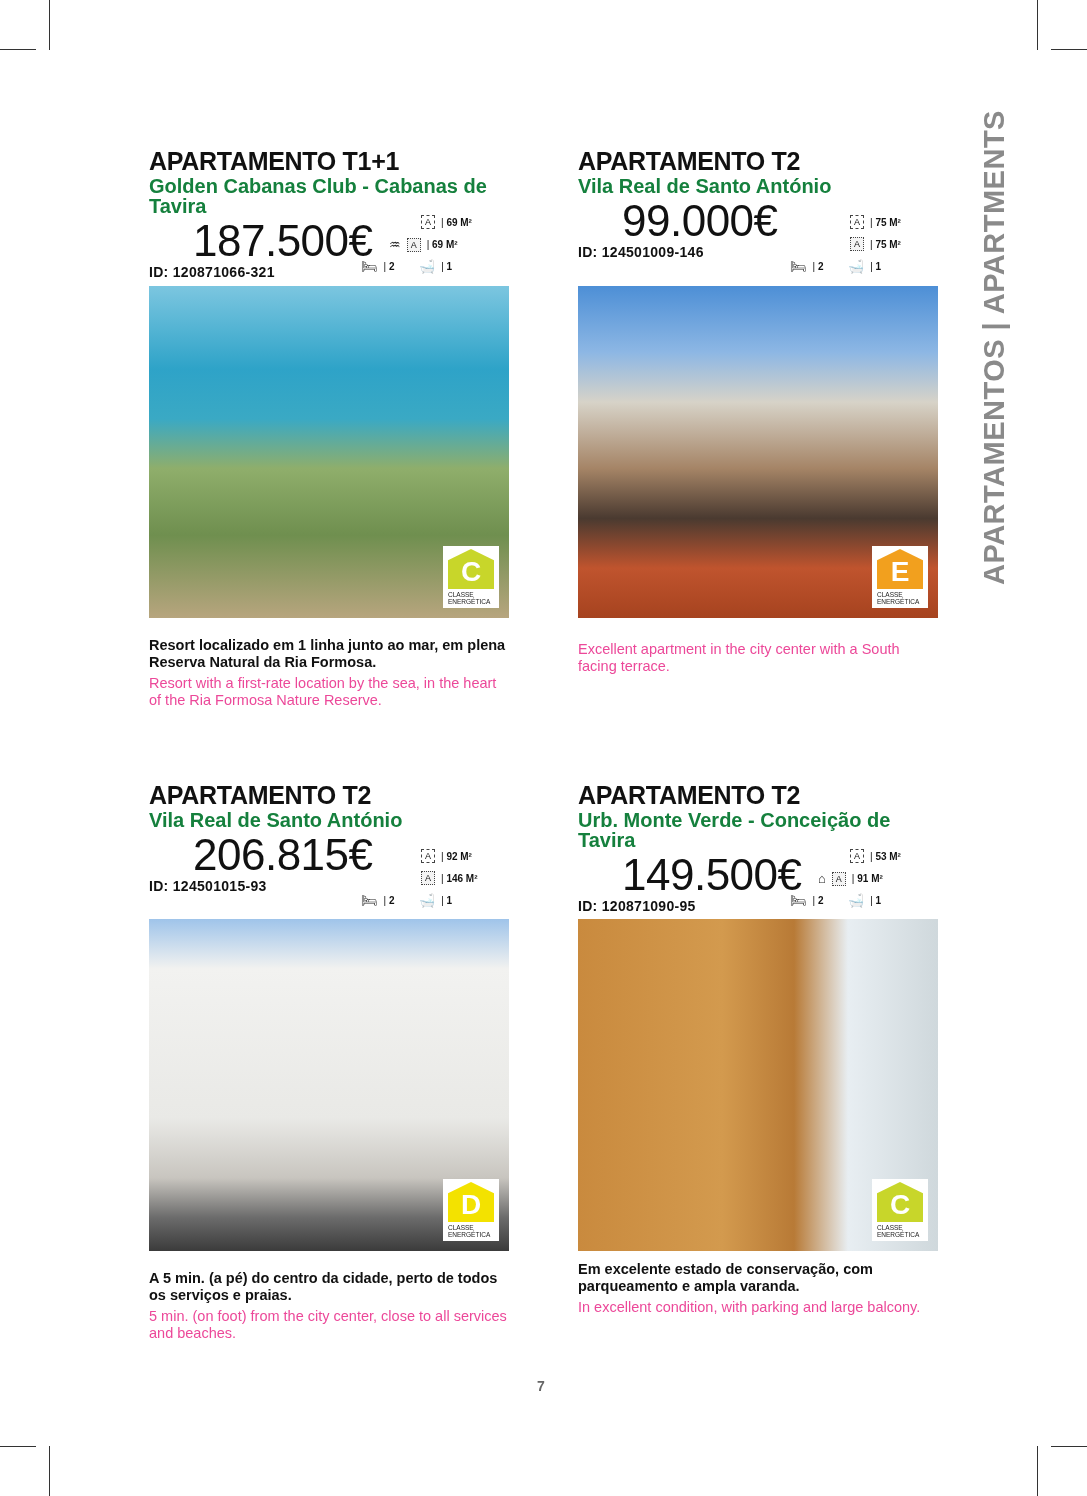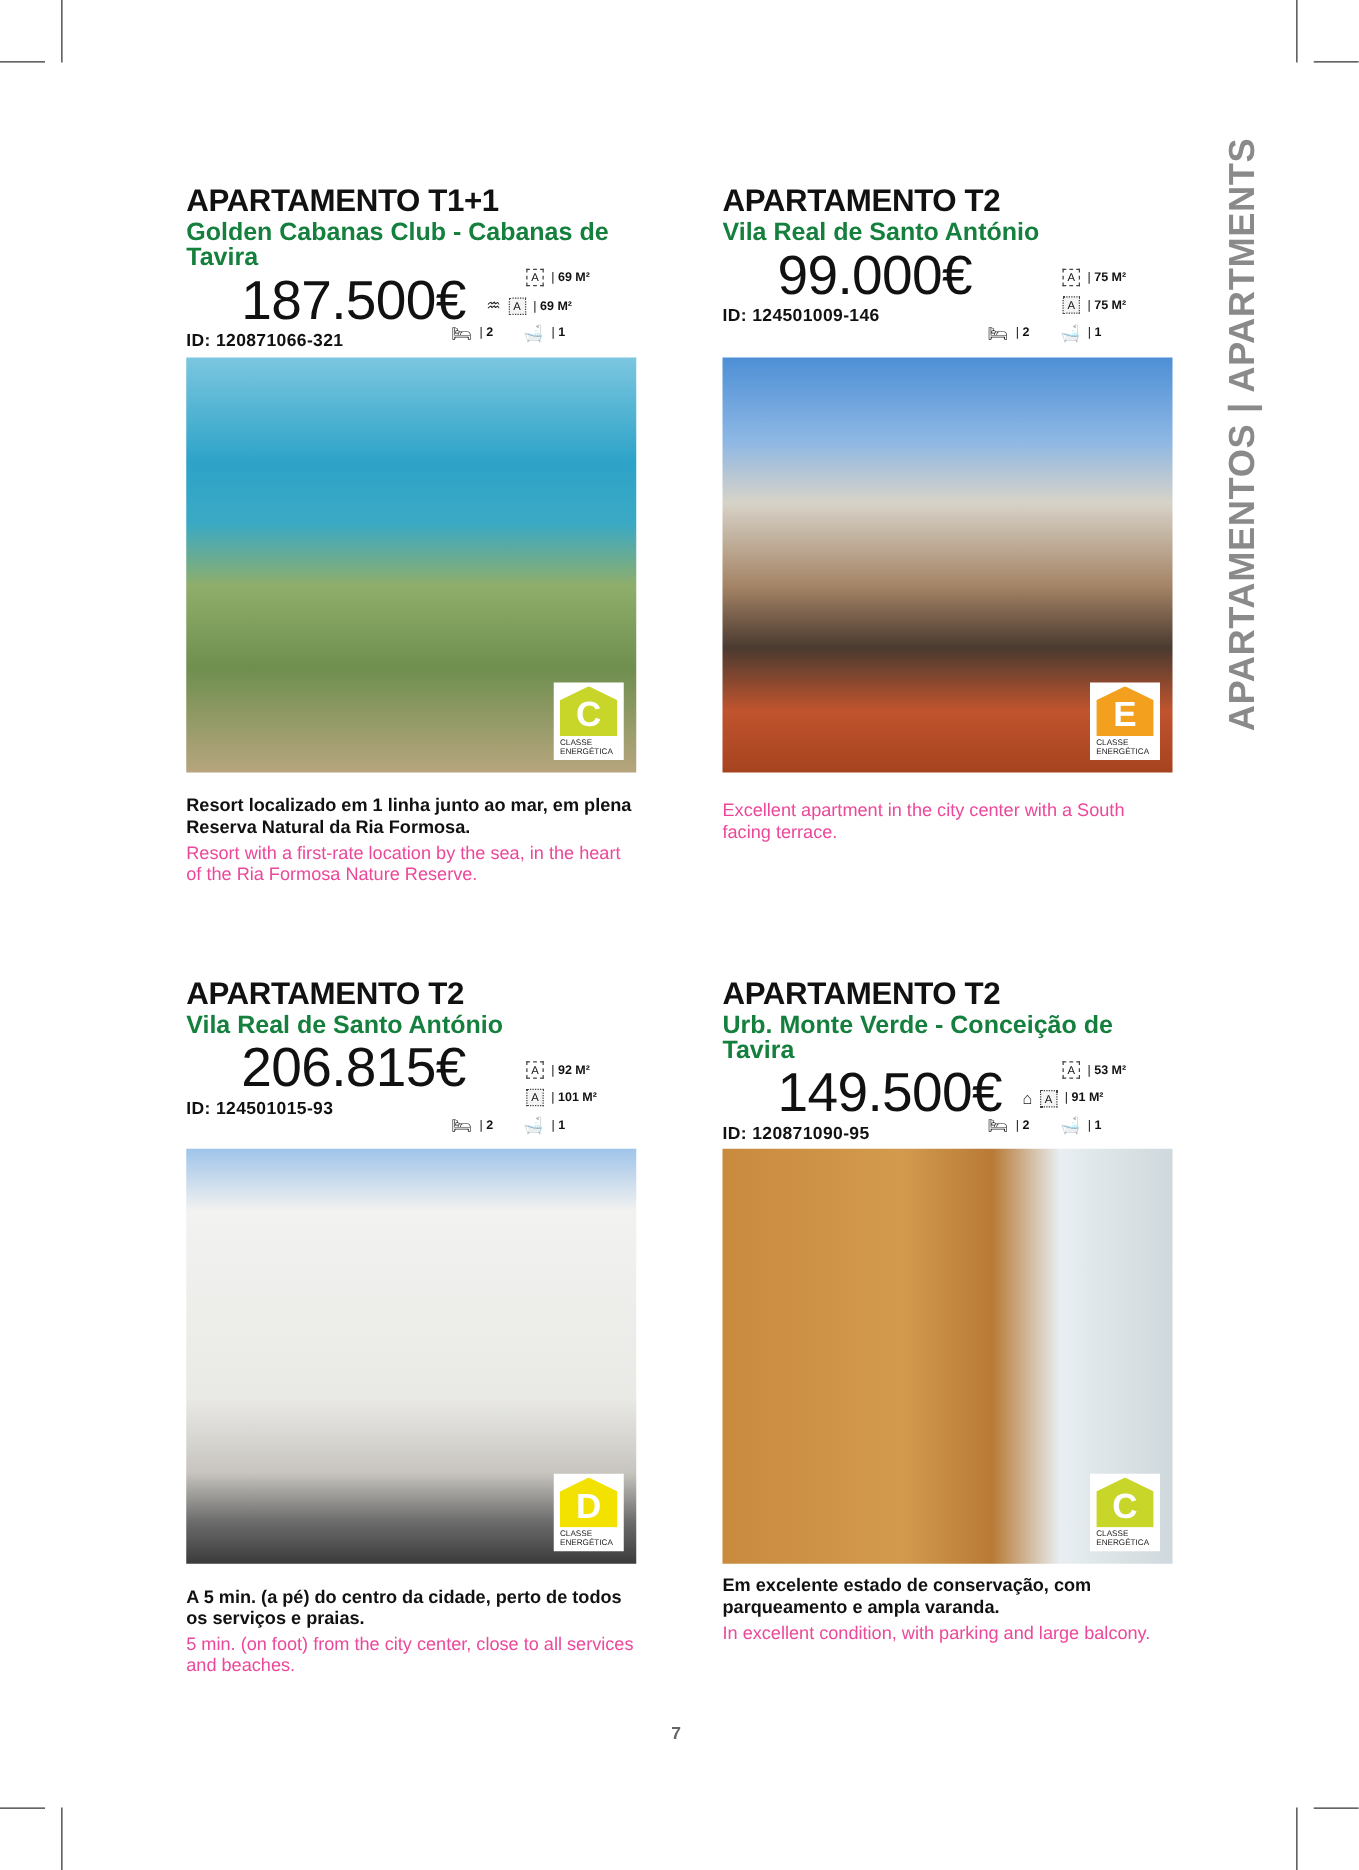--- a/index.html
+++ b/index.html
@@ -139,21 +139,21 @@
   <div class="l-loc">Vila Real de Santo António</div>
   <div class="l-price">206.815€</div>
   <div class="l-id">ID: 124501015-93</div>
   <div class="specs">
     <div class="spec" style="left:50px;top:0;">
       <span class="area-icon">A</span>
       <span class="bar-val">92 M²</span>
     </div>
     <div class="spec" style="left:50px;top:22px;">
       <span class="area-icon solid">A</span>
-      <span class="bar-val">101 M²</span>
+      <span class="bar-val">146 M²</span>
     </div>
     <div class="spec" style="left:-10px;top:44px;">
       <span class="glyph">🛏</span>
       <span class="bar-val">2</span>
     </div>
     <div class="spec" style="left:48px;top:44px;">
       <span class="glyph">🛁</span>
       <span class="bar-val">1</span>
     </div>
   </div>

